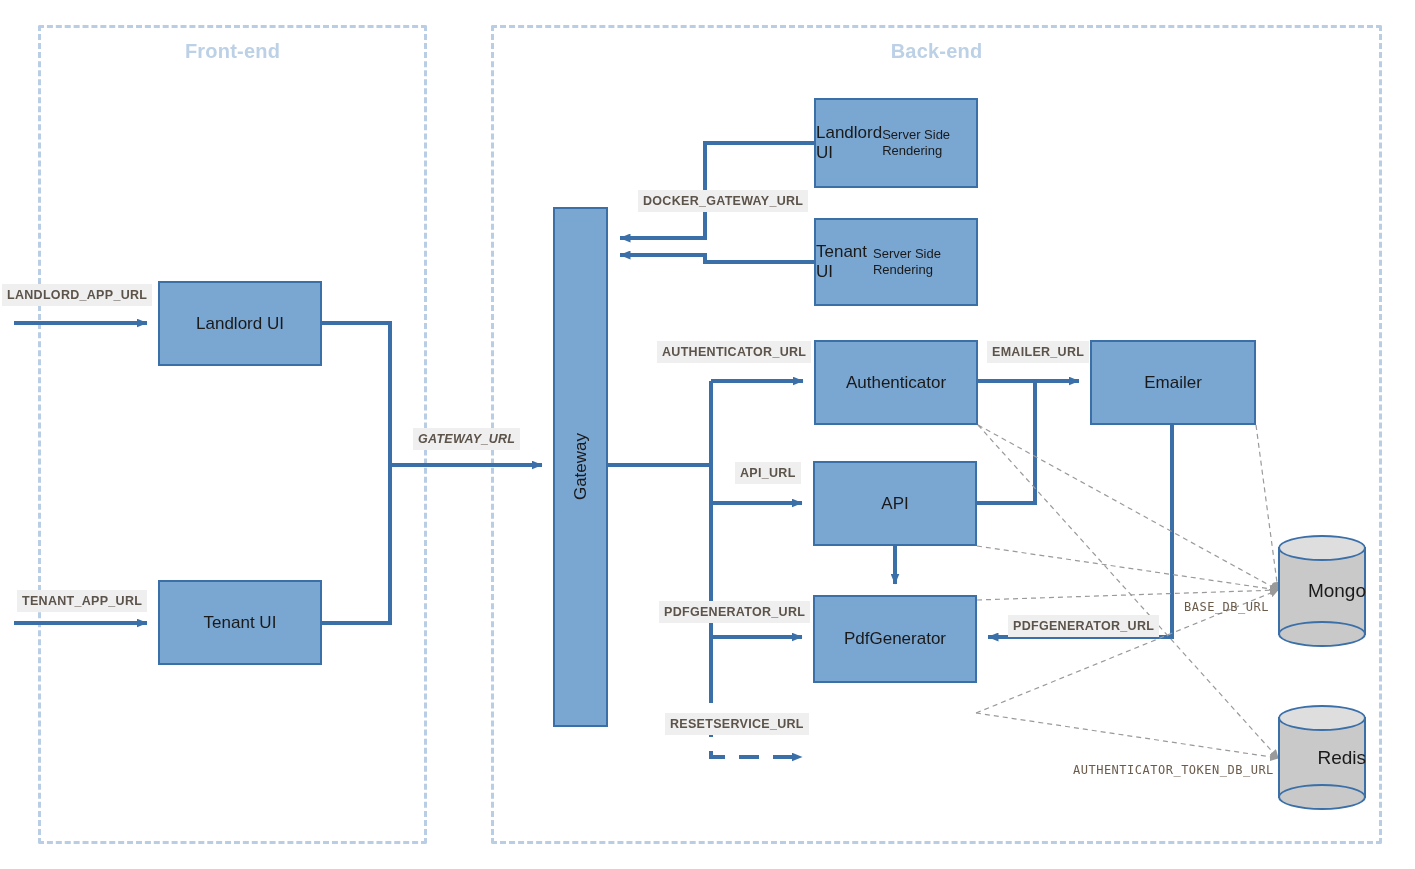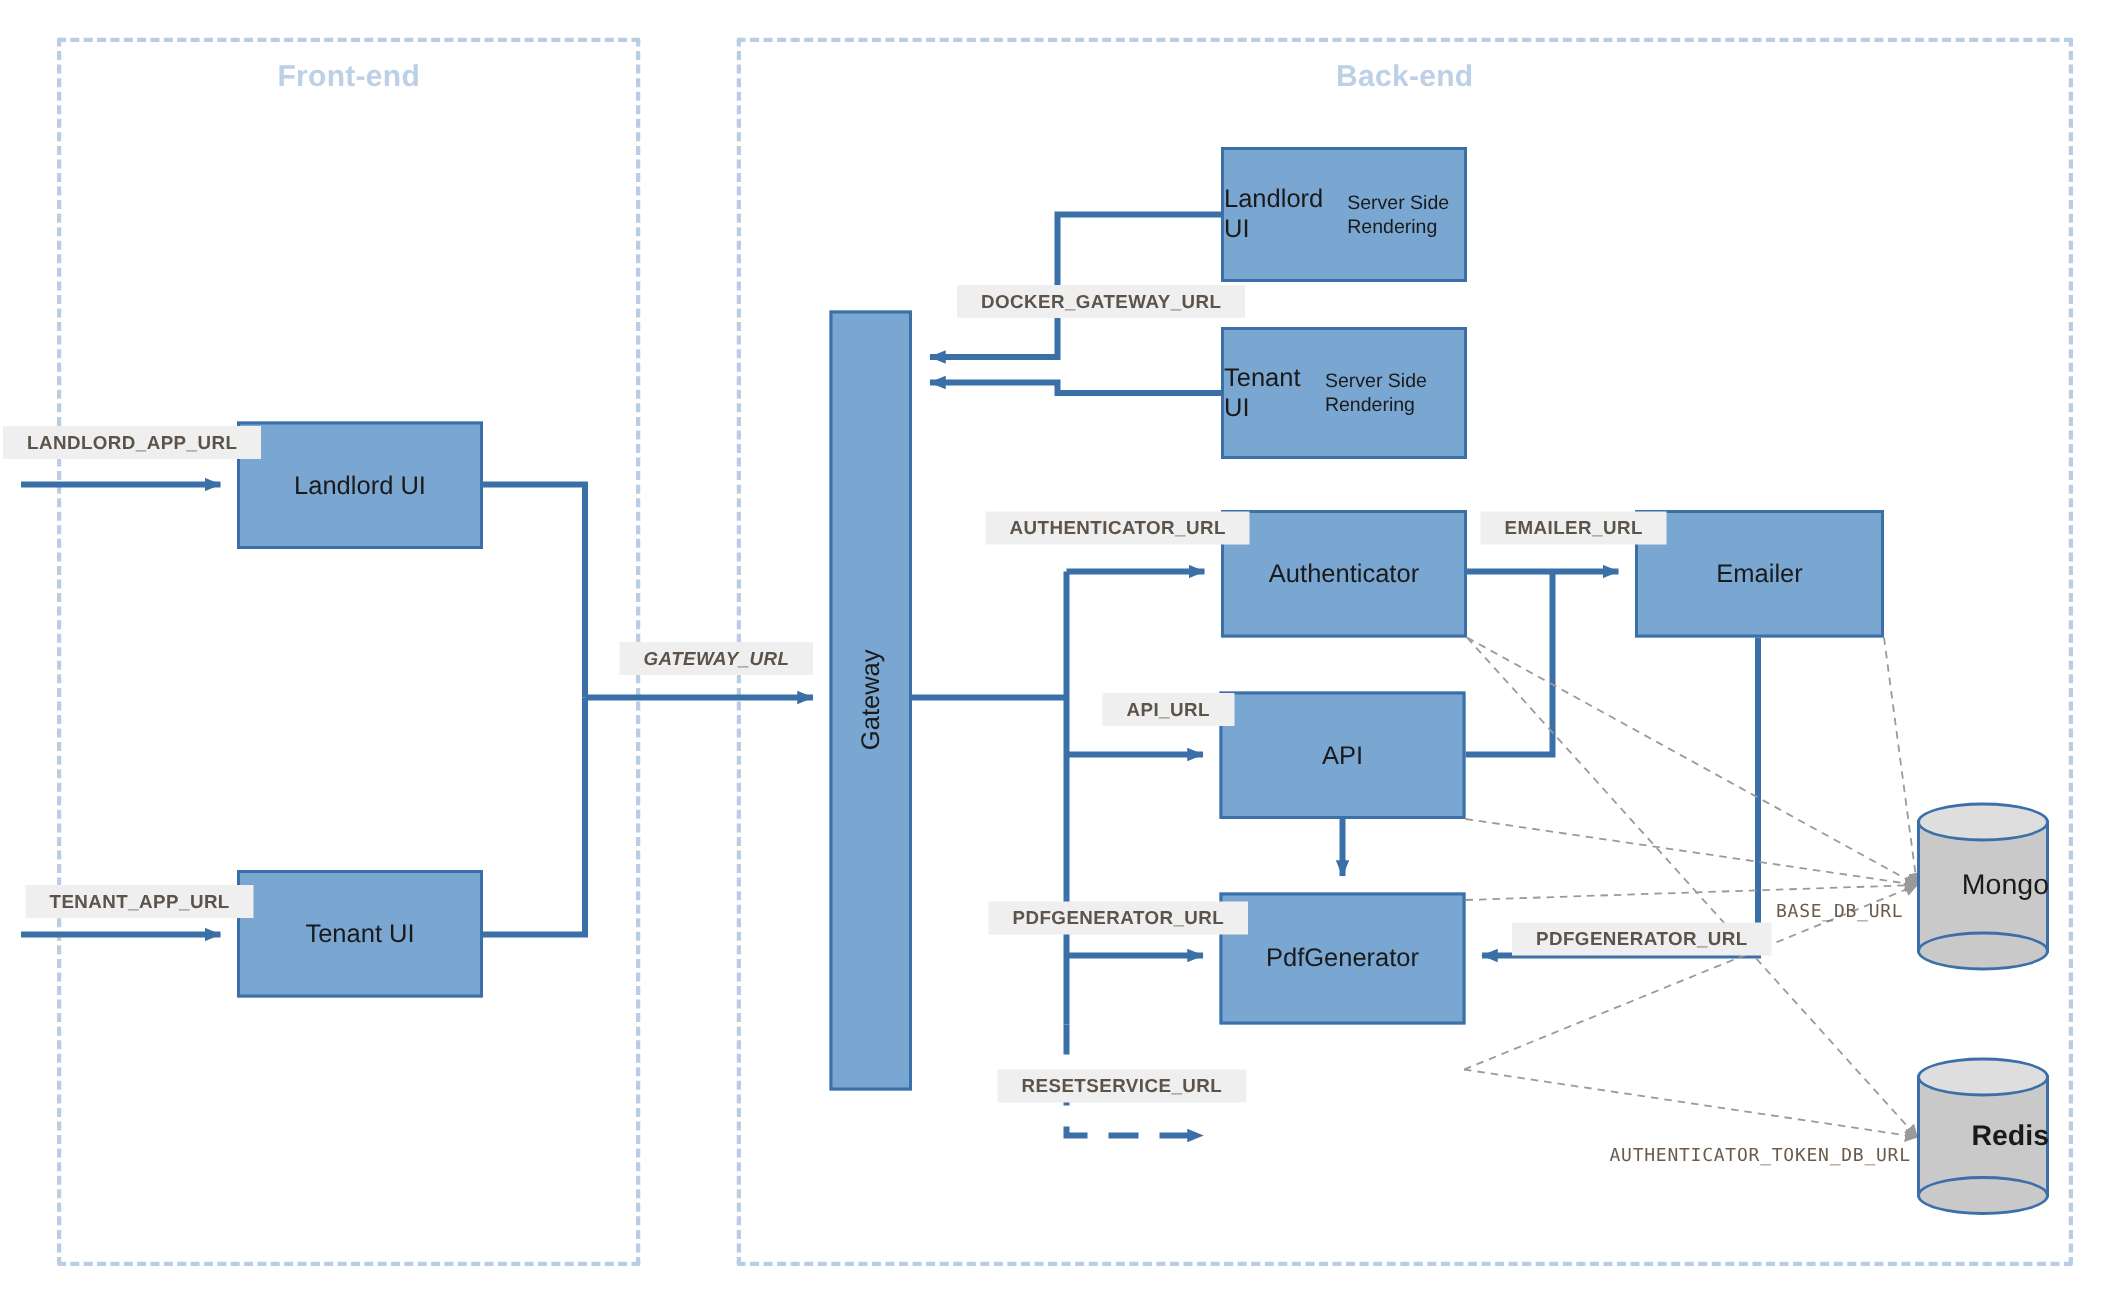--- a/index.html
+++ b/index.html
@@ -6,34 +6,34 @@
   body{font-family:"Liberation Sans",sans-serif;}
   #stage{position:relative;width:1415px;height:869px;background:#fff;overflow:hidden;}
   #wires{position:absolute;left:0;top:0;width:1415px;height:869px;}
   .zone{position:absolute;border:3px dashed #b9cde5;border-radius:2px;box-sizing:border-box;}
   .zone-title{position:absolute;width:100%;text-align:center;top:12px;left:0;
     font-size:20px;font-weight:bold;color:#bcd0e6;letter-spacing:.2px;}
   .node{position:absolute;box-sizing:border-box;border:2px solid #3a6fa8;
     background:#7aa6d2;display:flex;flex-direction:row;align-items:center;
     justify-content:center;color:#1a1a1a;}
   .node .n-title{font-size:17px;line-height:20px;}
-  .node .n-sub{font-size:13px;line-height:16px;margin-left:16px;}
+  .node .n-sub{font-size:13px;line-height:16px;}
   .node.dashed{border:2px dashed #3a6fa8;background:#c6dbee;}
   .node.vertical .n-title{writing-mode:vertical-rl;transform:rotate(180deg);font-size:17px;}
   .cyl{position:absolute;}
   .cyl .body{position:absolute;left:0;right:0;top:12px;bottom:12px;background:#c9c9c9;
     border-left:2px solid #3a6fa8;border-right:2px solid #3a6fa8;box-sizing:border-box;}
   .cyl .top{position:absolute;left:0;right:0;top:0;height:26px;border-radius:50%;
     background:#dedede;border:2px solid #3a6fa8;box-sizing:border-box;}
   .cyl .bot{position:absolute;left:0;right:0;bottom:0;height:26px;border-radius:50%;
     background:#c9c9c9;border:2px solid #3a6fa8;box-sizing:border-box;}
   .cyl .lbl{position:absolute;left:0;right:0;top:50%;transform:translateY(-50%);
     text-align:right;font-size:19px;color:#1a1a1a;}
   .tag{position:absolute;background:#efefef;color:#5c534a;font-weight:bold;
-    font-size:12.5px;line-height:18px;padding:2px 16px;white-space:nowrap;
+    font-size:12.5px;line-height:18px;padding:2px 5px;white-space:nowrap;
     letter-spacing:.3px;box-sizing:border-box;}
   .dbtag{position:absolute;color:#6b5b4b;font-size:12px;white-space:nowrap;
     font-family:"DejaVu Sans Mono","Liberation Mono",monospace;letter-spacing:.5px;}
 </style>
 </head>
 <body>
 
 <div id="stage">
 
   <div class="zone" style="left:38px;top:25px;width:389px;height:819px;">
@@ -142,21 +142,21 @@
   </div>
 
 
   <div class="cyl" style="left:1278px;top:535px;width:88px;height:112px;">
     <div class="body"></div>
     <div class="bot"></div>
     <div class="top"></div>
     <div class="lbl">Mongo</div>
   </div>
 
-  <div class="cyl" style="left:1278px;top:705px;width:88px;height:105px;font-weight:bold;">
+  <div class="cyl" style="left:1278px;top:705px;width:88px;height:105px;">
     <div class="body"></div>
     <div class="bot"></div>
     <div class="top"></div>
     <div class="lbl">Redis</div>
   </div>
 
   <div class="tag" style="left:2px;top:284px;">LANDLORD_APP_URL</div>
   <div class="tag" style="left:17px;top:590px;">TENANT_APP_URL</div>
   <div class="tag" style="left:413px;top:428px;font-style:italic;">GATEWAY_URL</div>
   <div class="tag" style="left:638px;top:190px;">DOCKER_GATEWAY_URL</div>

